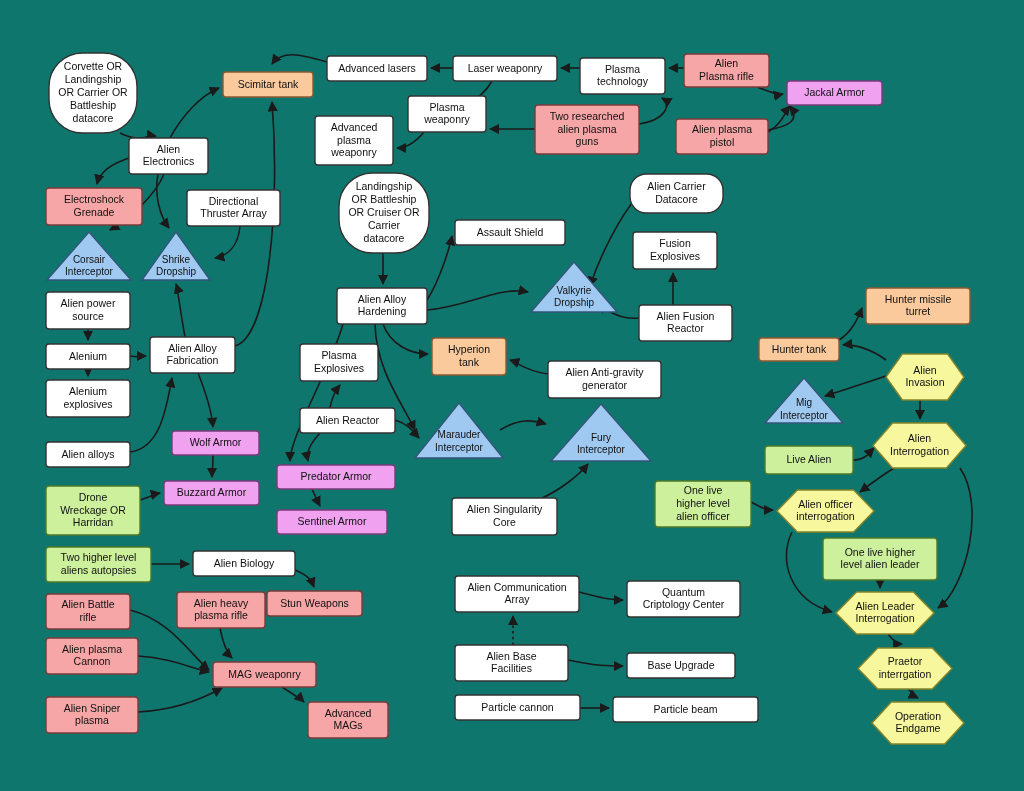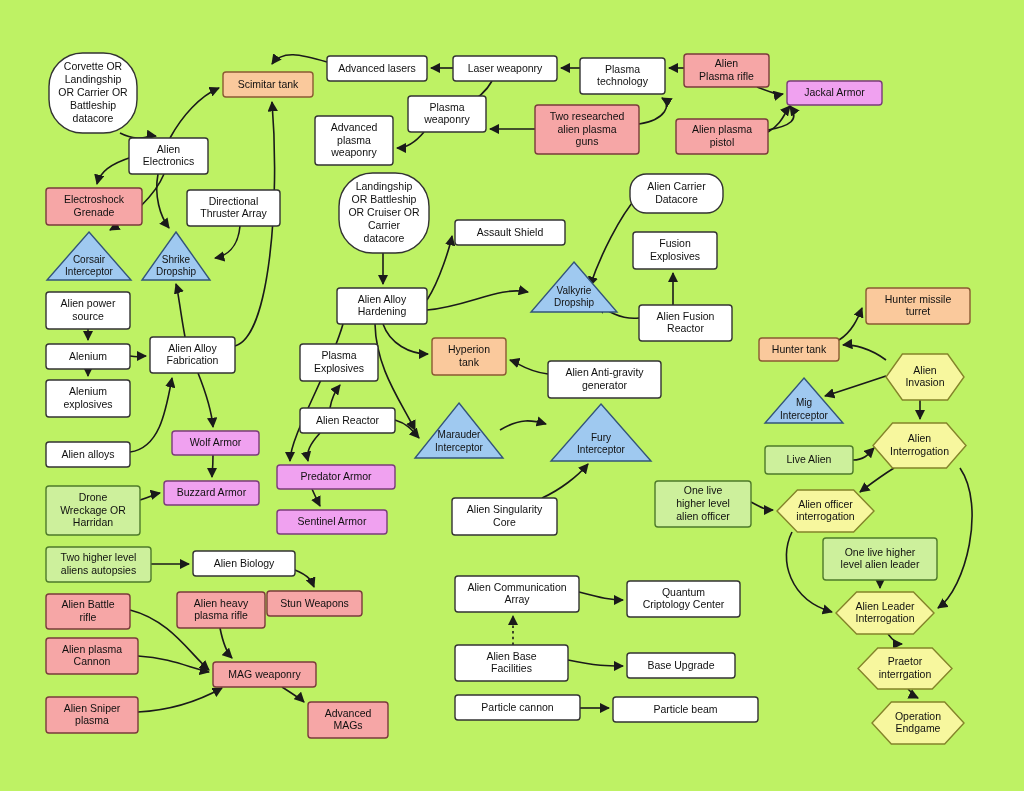--- a/index.html
+++ b/index.html
@@ -1,17 +1,17 @@
 <!DOCTYPE html>
 <html><head>
 <meta charset="utf-8">
 <style>
   html,body{margin:0;padding:0;background:#ffffff;}
   body{font-family:"Liberation Sans",sans-serif;}
-  #canvas-wrap{position:relative;width:1024px;height:791px;background:#bef264;overflow:hidden;}
+  #canvas-wrap{position:relative;width:1024px;height:791px;background:#0f766e;overflow:hidden;}
   svg#tech-tree{display:block;width:1024px;height:791px;}
   .node-shape{stroke:#333333;stroke-width:1.4;}
   .node-shape.c-white{fill:#ffffff;stroke:#333333;}
   .node-shape.c-orange{fill:#fac99c;stroke:#8a5a32;}
   .node-shape.c-red{fill:#f6a6a6;stroke:#7a3b3b;}
   .node-shape.c-magenta{fill:#f0a1f0;stroke:#7a3b7a;}
   .node-shape.c-green{fill:#cdf09c;stroke:#4e7a2a;}
   .node-shape.c-yellow{fill:#f7f79e;stroke:#84842a;}
   .node-shape.c-blue{fill:#9fc9f0;stroke:#33557a;}
   .node-label{font-family:"Liberation Sans",sans-serif;fill:#101010;text-anchor:middle;dominant-baseline:middle;}

